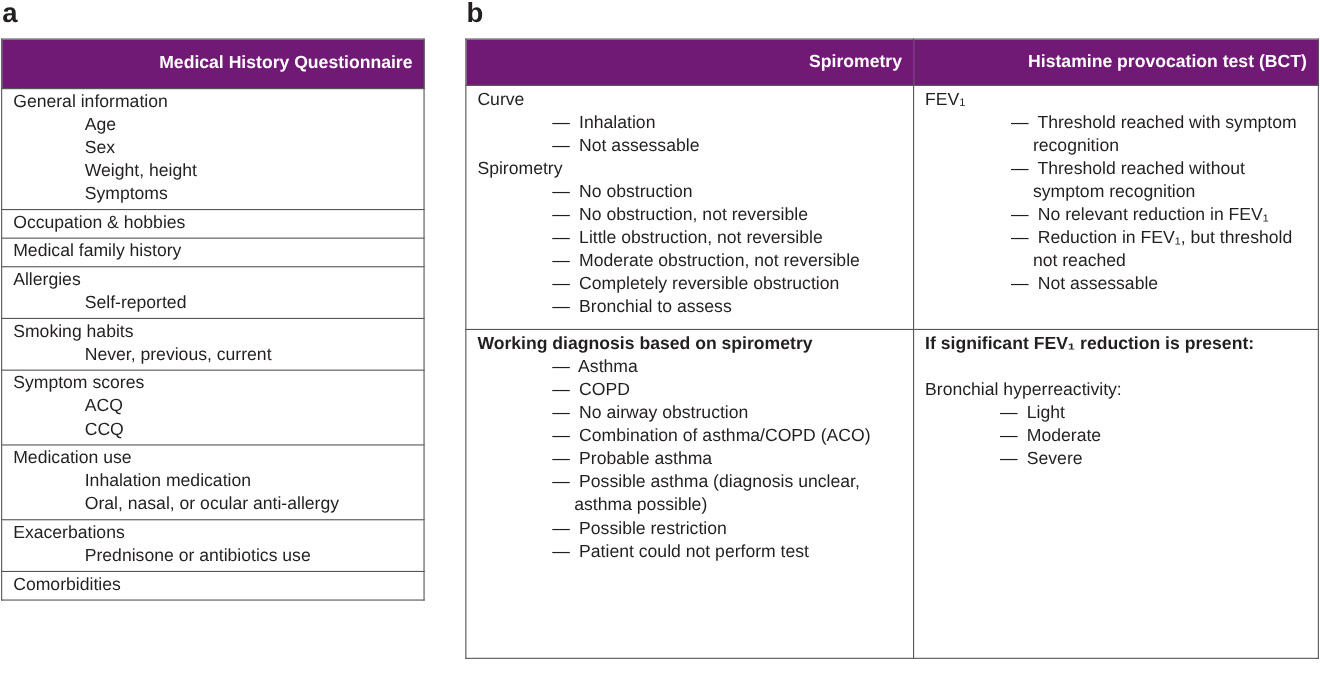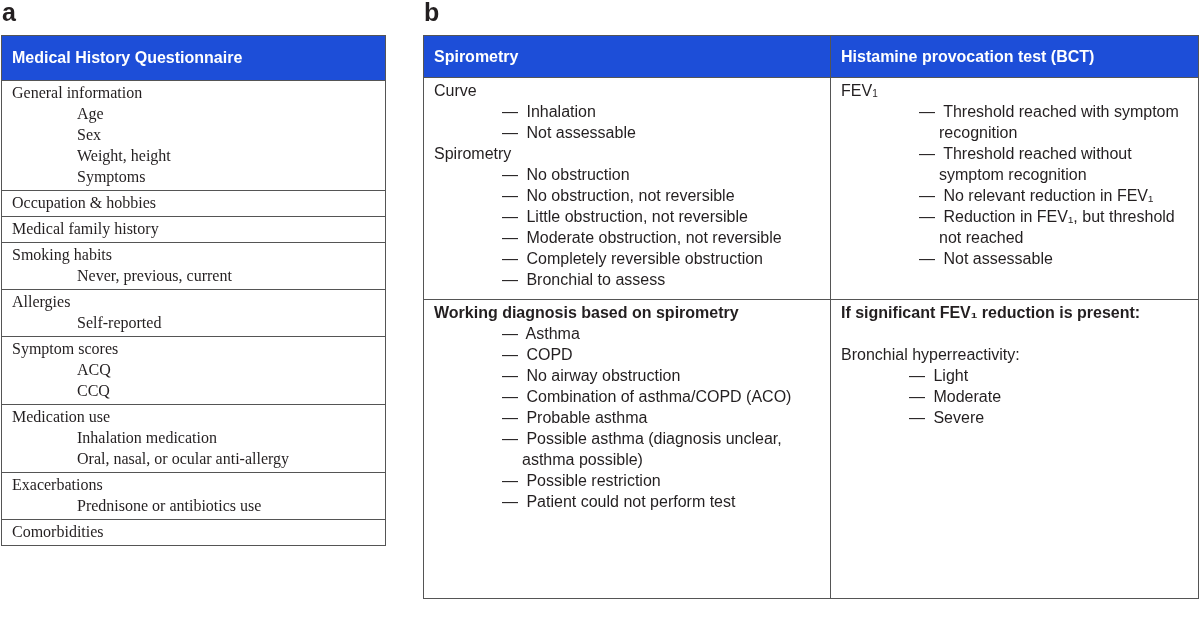--- a/index.html
+++ b/index.html
@@ -9,34 +9,34 @@
     }
     .panel-label {
       position: absolute; top: -2px; font-weight: bold; font-size: 25px;
       font-family: "Liberation Sans", sans-serif; color: #231f20;
     }
     #label-a { left: 2px; }
     #label-b { left: 424px; }
 
     table { border-collapse: collapse; position: absolute; }
     th {
-      background: #1d4ed8; color: #ffffff; font-weight: bold; font-size: 16px;
-      text-align: left; padding: 0 10px; border: 1px solid #555;
+      background: #701a75; color: #ffffff; font-weight: bold; font-size: 16px;
+      text-align: right; padding: 0 10px; border: 1px solid #555;
       font-family: "Liberation Sans", sans-serif;
     }
     td {
       border: 1px solid #555; vertical-align: top; font-size: 16px;
       padding: 0 10px; line-height: 21px; color: #231f20;
       font-family: "Liberation Sans", sans-serif;
     }
 
     
     #table-a { left: 1px; top: 35px; width: 385px; border: 1.5px solid #555; }
     #table-a th { height: 44px; }
-    #table-a td { padding-top: 1px; padding-bottom: 3px; font-family: Liberation Serif, serif; }
+    #table-a td { padding-top: 1px; padding-bottom: 3px; }
     .sub { padding-left: 65px; display: block; }
     .head { display: block; }
 
     
     #table-b { left: 423px; top: 35px; width: 775px; height: 564px; border: 1.5px solid #555; table-layout: fixed; }
     #table-b th { height: 41px; }
     #table-b col.c1 { width: 407px; }
     #table-b col.c2 { width: 368px; }
     #table-b td { padding-top: 2px; }
     #row-top td { height: 219px; }
@@ -76,28 +76,28 @@
           <span class="head">Occupation &amp; hobbies</span>
         </td>
       </tr>
       <tr>
         <td>
           <span class="head">Medical family history</span>
         </td>
       </tr>
       <tr>
         <td>
-          <span class="head">Smoking habits</span>
-          <span class="sub">Never, previous, current</span>
+          <span class="head">Allergies</span>
+          <span class="sub">Self-reported</span>
         </td>
       </tr>
       <tr>
         <td>
-          <span class="head">Allergies</span>
-          <span class="sub">Self-reported</span>
+          <span class="head">Smoking habits</span>
+          <span class="sub">Never, previous, current</span>
         </td>
       </tr>
       <tr>
         <td>
           <span class="head">Symptom scores</span>
           <span class="sub">ACQ</span>
           <span class="sub">CCQ</span>
         </td>
       </tr>
       <tr>

